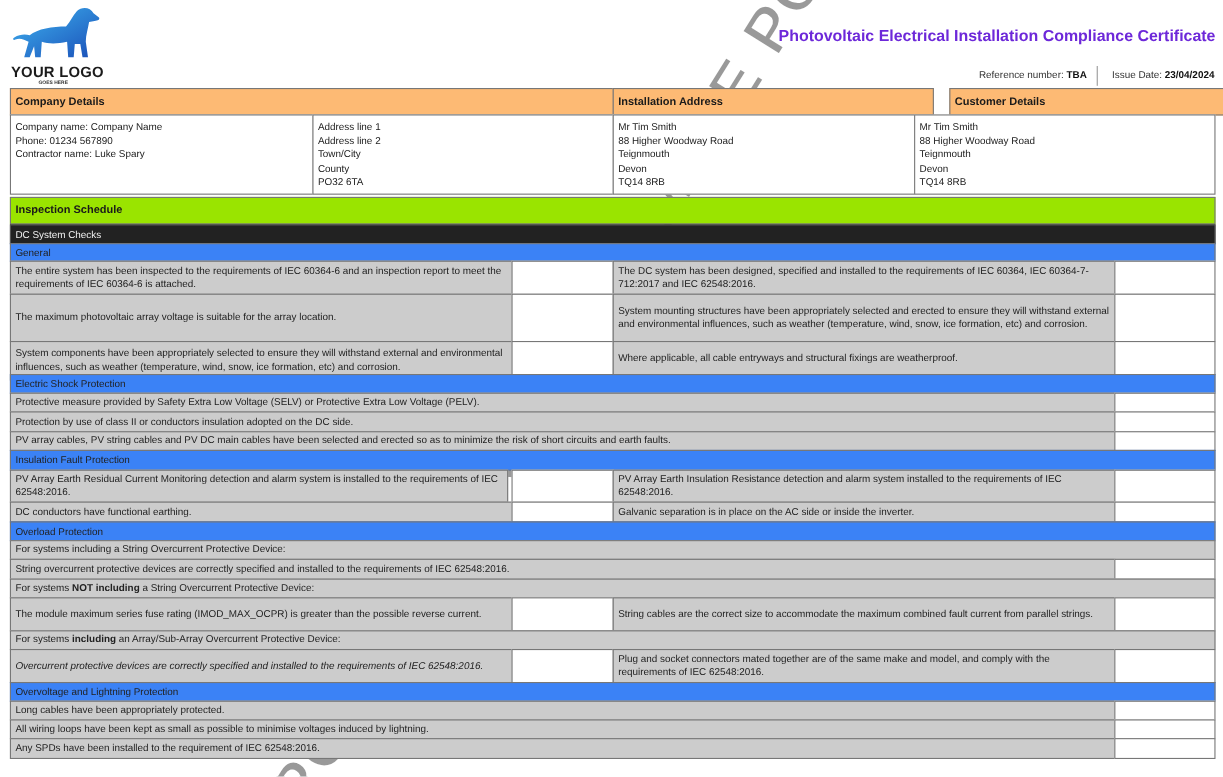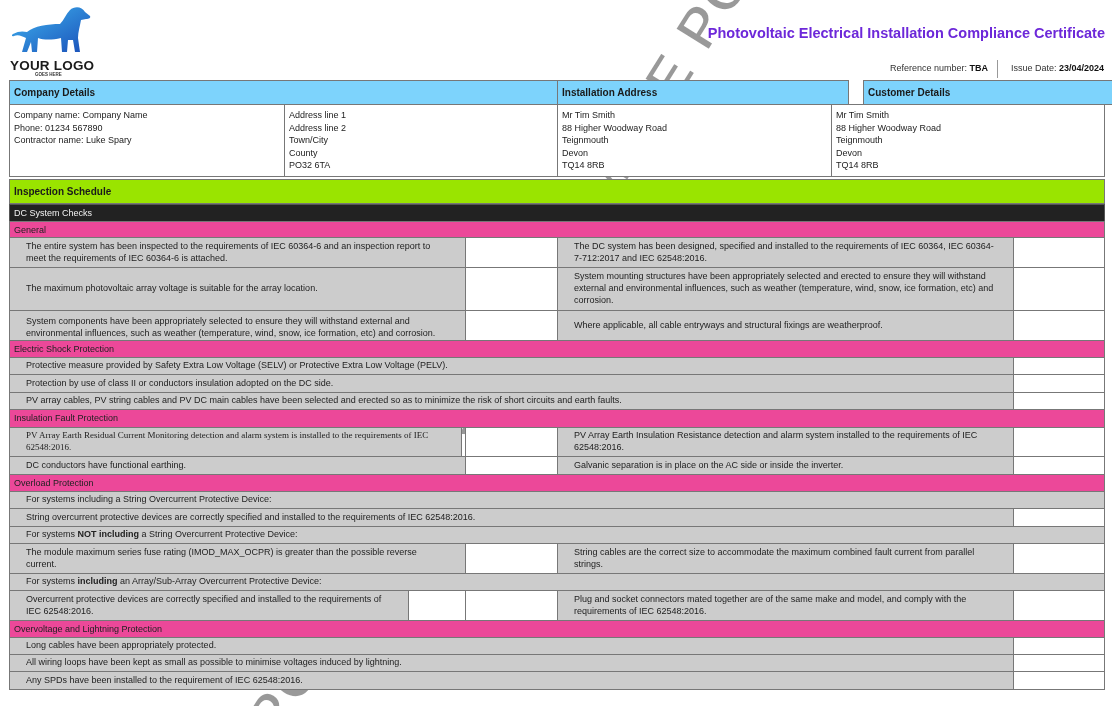--- a/index.html
+++ b/index.html
@@ -7,26 +7,26 @@
          font-family:"Liberation Sans", sans-serif; color:#222; }
   .abs { position:absolute; box-sizing:border-box; }
   .logo { left:8px; top:4px; width:92px; height:74px; }
   .logo-text { position:absolute; left:2px; top:54px; font-weight:bold; font-size:13.5px; color:#1b1b1b; letter-spacing:0.2px; }
   .logo-sub { position:absolute; left:27px; top:68px; font-size:4.5px; font-weight:bold; color:#333; }
   .title { right:7px; top:25px; font-size:14.5px; font-weight:bold; color:#6d28d9; white-space:nowrap; }
   .ref { top:63px; font-size:9px; color:#333; white-space:nowrap; }
   .ref b { font-weight:bold; color:#111; }
   .ref-sep { left:997px; top:60px; width:1px; height:18px; background:#999; }
 
-  .green { background:#7dd3fc; border:1px solid #777; font-weight:bold; font-size:10px; color:#1a1a1a; padding:6px 4px 0 4px; }
+  .green { background:#fdba74; border:1px solid #777; font-weight:bold; font-size:10px; color:#1a1a1a; padding:6px 4px 0 4px; }
   .green2 { background:#9ae400; }
   .cell { border:1px solid #777; background:#fff; font-size:9px; line-height:12.6px; padding:4px 4px 0 4px; color:#222; }
   .dark { background:#222; color:#f2f2f2; font-size:9px; padding:3px 4px 0 4px; border:1px solid #555; }
-  .sub { background:#ec4899; border:1px solid #777; font-size:9px; padding:3px 4px 0 4px; color:#222; }
-  .q { background:#cccccc; border:1px solid #777; font-size:9px; line-height:11.8px; padding:0 16px; color:#222; display:flex; align-items:center; }
+  .sub { background:#3b82f6; border:1px solid #777; font-size:9px; padding:3px 4px 0 4px; color:#222; }
+  .q { background:#cccccc; border:1px solid #777; font-size:9px; line-height:11.8px; padding:0 4px; color:#222; display:flex; align-items:center; }
   .box { background:#ffffff; border:1px solid #777; }
   .wm { left:150px; top:330px; font-size:58px; font-weight:bold; color:rgba(70,70,70,0.55); white-space:nowrap;
         transform:rotate(-58deg); transform-origin:left top; letter-spacing:2px; pointer-events:none;
         -webkit-text-stroke:2px #fff; }
 </style>
 </head>
 <body>
 
 <div class="abs wm" style="left:232px; top:712px;">POWERED NOW EXAMPLE POWERED NOW EXAMPLE</div>
 
@@ -108,21 +108,21 @@
 
 <div class="abs sub" style="left:9px; top:340px; width:1096px; height:18px;">Electric Shock Protection</div>
 <div class="abs q" style="left:9px; top:357px; width:1005px; height:18px;">Protective measure provided by Safety Extra Low Voltage (SELV) or Protective Extra Low Voltage (PELV).</div>
 <div class="abs box" style="left:1013px; top:357px; width:92px; height:18px;"></div>
 <div class="abs q" style="left:9px; top:374px; width:1005px; height:19px;">Protection by use of class II or conductors insulation adopted on the DC side.</div>
 <div class="abs box" style="left:1013px; top:374px; width:92px; height:19px;"></div>
 <div class="abs q" style="left:9px; top:392px; width:1005px; height:18px;">PV array cables, PV string cables and PV DC main cables have been selected and erected so as to minimize the risk of short circuits and earth faults.</div>
 <div class="abs box" style="left:1013px; top:392px; width:92px; height:18px;"></div>
 
 <div class="abs sub" style="left:9px; top:409px; width:1096px; height:19px;">Insulation Fault Protection</div>
-<div class="abs q" style="left:9px; top:427px; width:453px; height:30px;font-family:Liberation Serif, serif;">PV Array Earth Residual Current Monitoring detection and alarm system is installed to the requirements of IEC 62548:2016.</div>
+<div class="abs q" style="left:9px; top:427px; width:453px; height:30px;">PV Array Earth Residual Current Monitoring detection and alarm system is installed to the requirements of IEC 62548:2016.</div>
 <div class="abs box" style="left:465px; top:427px; width:93px; height:30px;"></div>
 <div class="abs q" style="left:557px; top:427px; width:457px; height:30px;">PV Array Earth Insulation Resistance detection and alarm system installed to the requirements of IEC 62548:2016.</div>
 <div class="abs box" style="left:1013px; top:427px; width:92px; height:30px;"></div>
 <div class="abs q" style="left:9px; top:456px; width:457px; height:19px;">DC conductors have functional earthing.</div>
 <div class="abs box" style="left:465px; top:456px; width:93px; height:19px;"></div>
 <div class="abs q" style="left:557px; top:456px; width:457px; height:19px;">Galvanic separation is in place on the AC side or inside the inverter.</div>
 <div class="abs box" style="left:1013px; top:456px; width:92px; height:19px;"></div>
 
 <div class="abs sub" style="left:9px; top:474px; width:1096px; height:18px;">Overload Protection</div>
 <div class="abs q" style="left:9px; top:491px; width:1096px; height:18px;">For systems including a String Overcurrent Protective Device:</div>
@@ -135,21 +135,21 @@
 </div>
 <div class="abs q" style="left:9px; top:543px; width:457px; height:31px;">The module maximum series fuse rating (IMOD_MAX_OCPR) is greater than the possible reverse current.</div>
 <div class="abs box" style="left:465px; top:543px; width:93px; height:31px;"></div>
 <div class="abs q" style="left:557px; top:543px; width:457px; height:31px;">String cables are the correct size to accommodate the maximum combined fault current from parallel strings.</div>
 <div class="abs box" style="left:1013px; top:543px; width:92px; height:31px;"></div>
 <div class="abs q" style="left:9px; top:573px; width:1096px; height:18px;">
   <span style="white-space:pre">For systems </span>
     <b>including</b>
     <span style="white-space:pre"> an Array/Sub-Array Overcurrent Protective Device:</span>
 </div>
-<div class="abs q" style="left:9px; top:590px; width:400px; height:31px;">Overcurrent protective devices are correctly specified and installed to the requirements of IEC 62548:2016.</div>
+<div class="abs q" style="left:9px; top:590px; width:457px; height:31px;font-style:italic;">Overcurrent protective devices are correctly specified and installed to the requirements of IEC 62548:2016.</div>
 <div class="abs box" style="left:465px; top:590px; width:93px; height:31px;"></div>
 <div class="abs q" style="left:557px; top:590px; width:457px; height:31px;">Plug and socket connectors mated together are of the same make and model, and comply with the requirements of IEC 62548:2016.</div>
 <div class="abs box" style="left:1013px; top:590px; width:92px; height:31px;"></div>
 
 <div class="abs sub" style="left:9px; top:620px; width:1096px; height:18px;">Overvoltage and Lightning Protection</div>
 <div class="abs q" style="left:9px; top:637px; width:1005px; height:18px;">Long cables have been appropriately protected.</div>
 <div class="abs box" style="left:1013px; top:637px; width:92px; height:18px;"></div>
 <div class="abs q" style="left:9px; top:654px; width:1005px; height:18px;">All wiring loops have been kept as small as possible to minimise voltages induced by lightning.</div>
 <div class="abs box" style="left:1013px; top:654px; width:92px; height:18px;"></div>
 <div class="abs q" style="left:9px; top:671px; width:1005px; height:19px;">Any SPDs have been installed to the requirement of IEC 62548:2016.</div>

